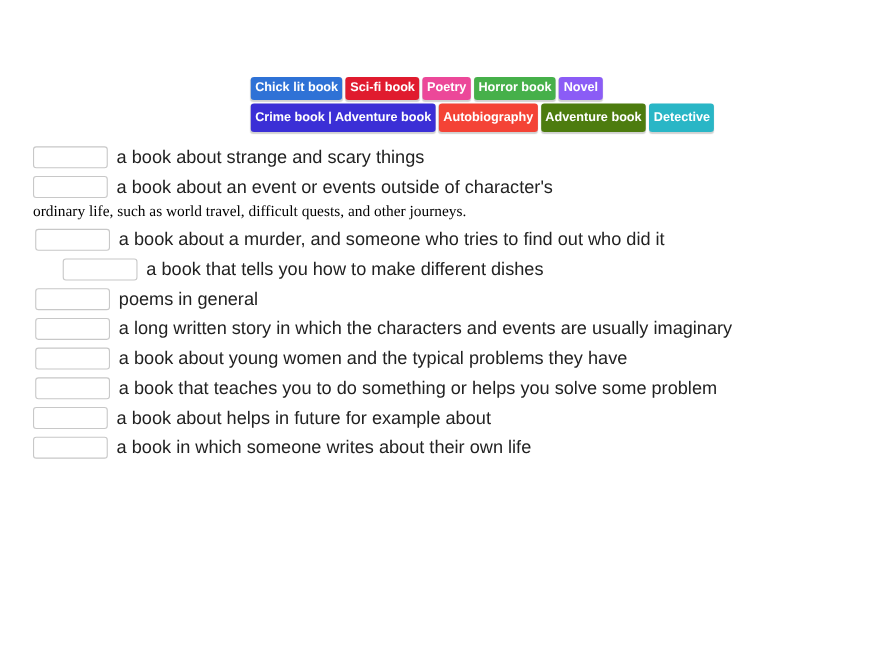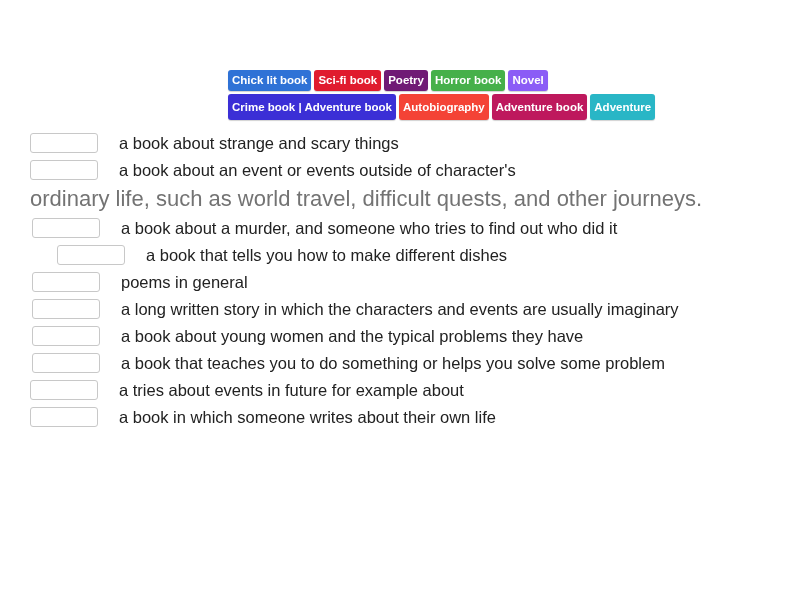--- a/index.html
+++ b/index.html
@@ -78,51 +78,52 @@
     border-radius: 3px;
     background: #ffffff;
     box-sizing: border-box;
     flex: 0 0 auto;
     cursor: pointer;
   }
   .prompt {
     font-size: 16.5px;
     color: #222222;
     line-height: 1.34;
-    margin-left: 21px;
+    margin-left: 8px;
     white-space: nowrap;
   }
   .prompt-wrap {
-    font-size: 22px;
-    color: #737373;
+    font-size: 14px;
+    color: #000000;
     line-height: 1.34;
     margin-left: 30px;
     margin-top: 1px;
     margin-bottom: 2px;
     white-space: nowrap;
+    font-family: Liberation Serif, serif;
   }
 </style>
 </head>
 <body>
 
 <div id="app">
 
   <div class="wordbank">
     <div class="wordbank-row">
       <div class="chip" style="background: rgb(47, 114, 214);">Chick lit book</div>
       <div class="chip" style="background: rgb(224, 27, 46);">Sci-fi book</div>
-      <div class="chip" style="background: #701a75;">Poetry</div>
+      <div class="chip" style="background: #ec4899;">Poetry</div>
       <div class="chip" style="background: rgb(70, 176, 74);">Horror book</div>
       <div class="chip" style="background: #8b5cf6;">Novel</div>
     </div>
     <div class="wordbank-row">
       <div class="chip two-line" style="background: rgb(59, 47, 214);">Crime book | Adventure book</div>
       <div class="chip" style="background: rgb(244, 67, 54);">Autobiography</div>
-      <div class="chip two-line" style="background: #be185d;">Adventure book</div>
-      <div class="chip" style="background: rgb(41, 182, 198);">Adventure</div>
+      <div class="chip two-line" style="background: #4d7c0f;">Adventure book</div>
+      <div class="chip" style="background: rgb(41, 182, 198);">Detective</div>
     </div>
   </div>
 
   <div class="items">
 
     <div class="item" style="margin-left:30px;">
       <div class="line">
         <div class="dropzone"></div>
         <div class="prompt">a book about strange and scary things</div>
       </div>
@@ -174,21 +175,21 @@
     <div class="item" style="margin-left:32px;">
       <div class="line">
         <div class="dropzone"></div>
         <div class="prompt">a book that teaches you to do something or helps you solve some problem</div>
       </div>
     </div>
 
     <div class="item" style="margin-left:30px;">
       <div class="line">
         <div class="dropzone"></div>
-        <div class="prompt">a tries about events in future for example about</div>
+        <div class="prompt">a book about helps in future for example about</div>
       </div>
     </div>
 
     <div class="item" style="margin-left:30px;">
       <div class="line">
         <div class="dropzone"></div>
         <div class="prompt">a book in which someone writes about their own life</div>
       </div>
     </div>
 

